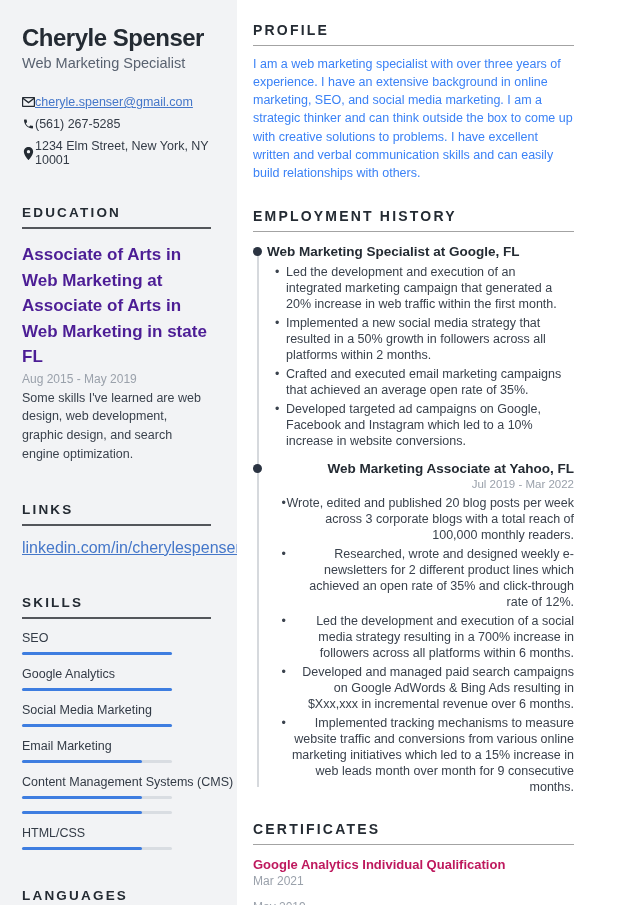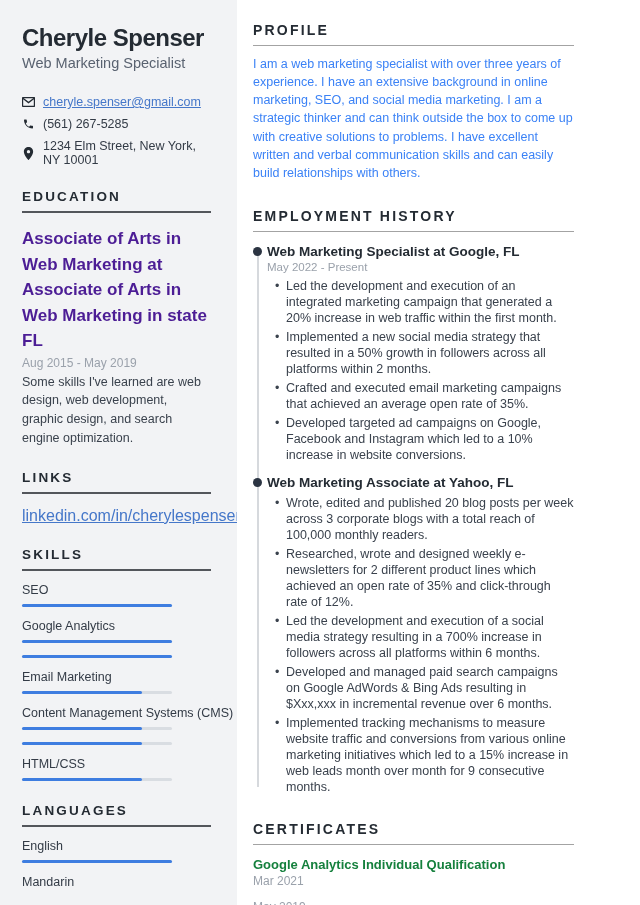--- a/index.html
+++ b/index.html
@@ -5,27 +5,27 @@
   * { margin:0; padding:0; box-sizing:border-box; }
   html,body { width:640px; background:#fff; }
   body { font-family:"Liberation Sans", sans-serif; color:#3a424d; }
   .page { width:592px; height:905px; display:flex; background:#fff; overflow:hidden; }
 
   
   .sidebar { width:237px; flex:0 0 237px; background:#f2f3f5; padding:24px 26px 20px 22px; }
   .name { font-size:24px; font-weight:bold; color:#242b33; letter-spacing:-0.5px; white-space:nowrap; }
   .job-title { font-size:14.5px; color:#596270; margin-top:3px; }
   .contact { margin-top:24px; }
-  .contact-row { display:flex; align-items:center; gap:8px; margin-top:8px; font-size:12.5px; color:#333b46; }
+  .contact-row { display:flex; align-items:center; margin-top:8px; font-size:12.5px; color:#333b46; }
   .contact-row:first-child { margin-top:0; }
   .contact-row svg { flex:0 0 13px; }
   a.link { color:#4577c9; text-decoration:underline; cursor:pointer; }
   .contact-row .link { font-size:12.5px; }
 
-  .side-heading { margin-top:22px; font-size:13.5px; font-weight:bold; letter-spacing:2.2px; color:#242b33;
+  .side-heading { margin-top:38px; font-size:13.5px; font-weight:bold; letter-spacing:2.2px; color:#242b33;
                   padding-bottom:7px; border-bottom:2px solid #53565b; }
   .edu-title { margin-top:13px; font-size:17px; font-weight:bold; color:#4c1d95; line-height:1.5; }
   .muted-date { font-size:12px; color:#9aa1ab; margin-top:2px; }
   .edu-desc { font-size:12.5px; line-height:1.5; margin-top:3px; color:#3a424d; }
   .links-list { margin-top:13px; }
   .links-list a { display:block; font-size:16px; margin-top:6px; }
   .links-list a:first-child { margin-top:0; }
 
   .bar-item { margin-top:12px; }
   .bar-label { font-size:12.5px; color:#333b46; white-space:nowrap; }
@@ -36,30 +36,30 @@
   .main { flex:1; padding:22px 18px 0 16px; background:#fff; }
   .main-heading { font-size:14px; font-weight:bold; letter-spacing:2.2px; color:#242b33;
                   padding-bottom:7px; border-bottom:1px solid #a3a3a3; }
   .section { margin-top:0; }
   .section + .section { margin-top:26px; }
   .profile-text { margin-top:9px; font-size:12.5px; line-height:1.45; color:#3b82f6; }
 
   .jobs { position:relative; margin-top:12px; }
   .timeline-line { position:absolute; left:3.5px; top:8px; bottom:8px; width:2px; background:#d6d9dd; }
   .job { position:relative; padding-left:14px; }
-  .job + .job { margin-top:12px; }
+  .job + .job { margin-top:12px;text-align:right; }
   .job-dot { position:absolute; left:0; top:3px; width:9px; height:9px; border-radius:50%; background:#2b3442; }
   .job-name { font-size:13.5px; font-weight:bold; color:#242b33; }
   .job-date { font-size:11.5px; color:#9aa1ab; margin-top:2px; }
   .bullets { margin-top:5px; margin-left:8px; }
   .bullet { display:flex; margin-top:3px; font-size:12.5px; line-height:1.28; color:#3a424d; }
   .bullet-marker { flex:0 0 11px; color:#3a424d; }
 
   .cert-item { margin-top:12px; }
-  .cert-title { font-size:13px; font-weight:bold; color:#15803d; }
+  .cert-title { font-size:13px; font-weight:bold; color:#be185d; }
 </style>
 </head>
 <body>
 
 <div class="page">
 
   <aside class="sidebar">
     <div class="name">Cheryle Spenser</div>
     <div class="job-title">Web Marketing Specialist</div>
 
@@ -103,20 +103,21 @@
             <div class="bar-fill" style="width: 100%;"></div>
           </div>
         </div>
         <div class="bar-item">
           <div class="bar-label">Google Analytics</div>
           <div class="bar-track">
             <div class="bar-fill" style="width: 100%;"></div>
           </div>
         </div>
         <div class="bar-item">
+          <div class="bar-label">Social Media Marketing</div>
           <div class="bar-track">
             <div class="bar-fill" style="width: 100%;"></div>
           </div>
         </div>
         <div class="bar-item">
           <div class="bar-label">Email Marketing</div>
           <div class="bar-track">
             <div class="bar-fill" style="width: 80%;"></div>
           </div>
         </div>
@@ -161,21 +162,20 @@
       <p class="profile-text">I am a web marketing specialist with over three years of experience. I have an extensive background in online marketing, SEO, and social media marketing. I am a strategic thinker and can think outside the box to come up with creative solutions to problems. I have excellent written and verbal communication skills and can easily build relationships with others.</p>
     </section>
 
     <section class="section">
       <div class="main-heading">EMPLOYMENT HISTORY</div>
       <div class="jobs" id="jobs-list">
         <div class="timeline-line"></div>
       <div class="job">
             <span class="job-dot"></span>
             <div class="job-name">Web Marketing Specialist at Google, FL</div>
-            <div class="job-date">May 2022 - Present</div>
             <div class="bullets">
               <div class="bullet">
                 <span class="bullet-marker">•</span>
                 <span class="bullet-text">Led the development and execution of an integrated marketing campaign that generated a 20% increase in web traffic within the first month.</span>
               </div>
               <div class="bullet">
                 <span class="bullet-marker">•</span>
                 <span class="bullet-text">Implemented a new social media strategy that resulted in a 50% growth in followers across all platforms within 2 months.</span>
               </div>
               <div class="bullet">
@@ -184,20 +184,21 @@
               </div>
               <div class="bullet">
                 <span class="bullet-marker">•</span>
                 <span class="bullet-text">Developed targeted ad campaigns on Google, Facebook and Instagram which led to a 10% increase in website conversions.</span>
               </div>
             </div>
           </div>
           <div class="job">
             <span class="job-dot"></span>
             <div class="job-name">Web Marketing Associate at Yahoo, FL</div>
+            <div class="job-date">Jul 2019 - Mar 2022</div>
             <div class="bullets">
               <div class="bullet">
                 <span class="bullet-marker">•</span>
                 <span class="bullet-text">Wrote, edited and published 20 blog posts per week across 3 corporate blogs with a total reach of 100,000 monthly readers.</span>
               </div>
               <div class="bullet">
                 <span class="bullet-marker">•</span>
                 <span class="bullet-text">Researched, wrote and designed weekly e-newsletters for 2 different product lines which achieved an open rate of 35% and click-through rate of 12%.</span>
               </div>
               <div class="bullet">

